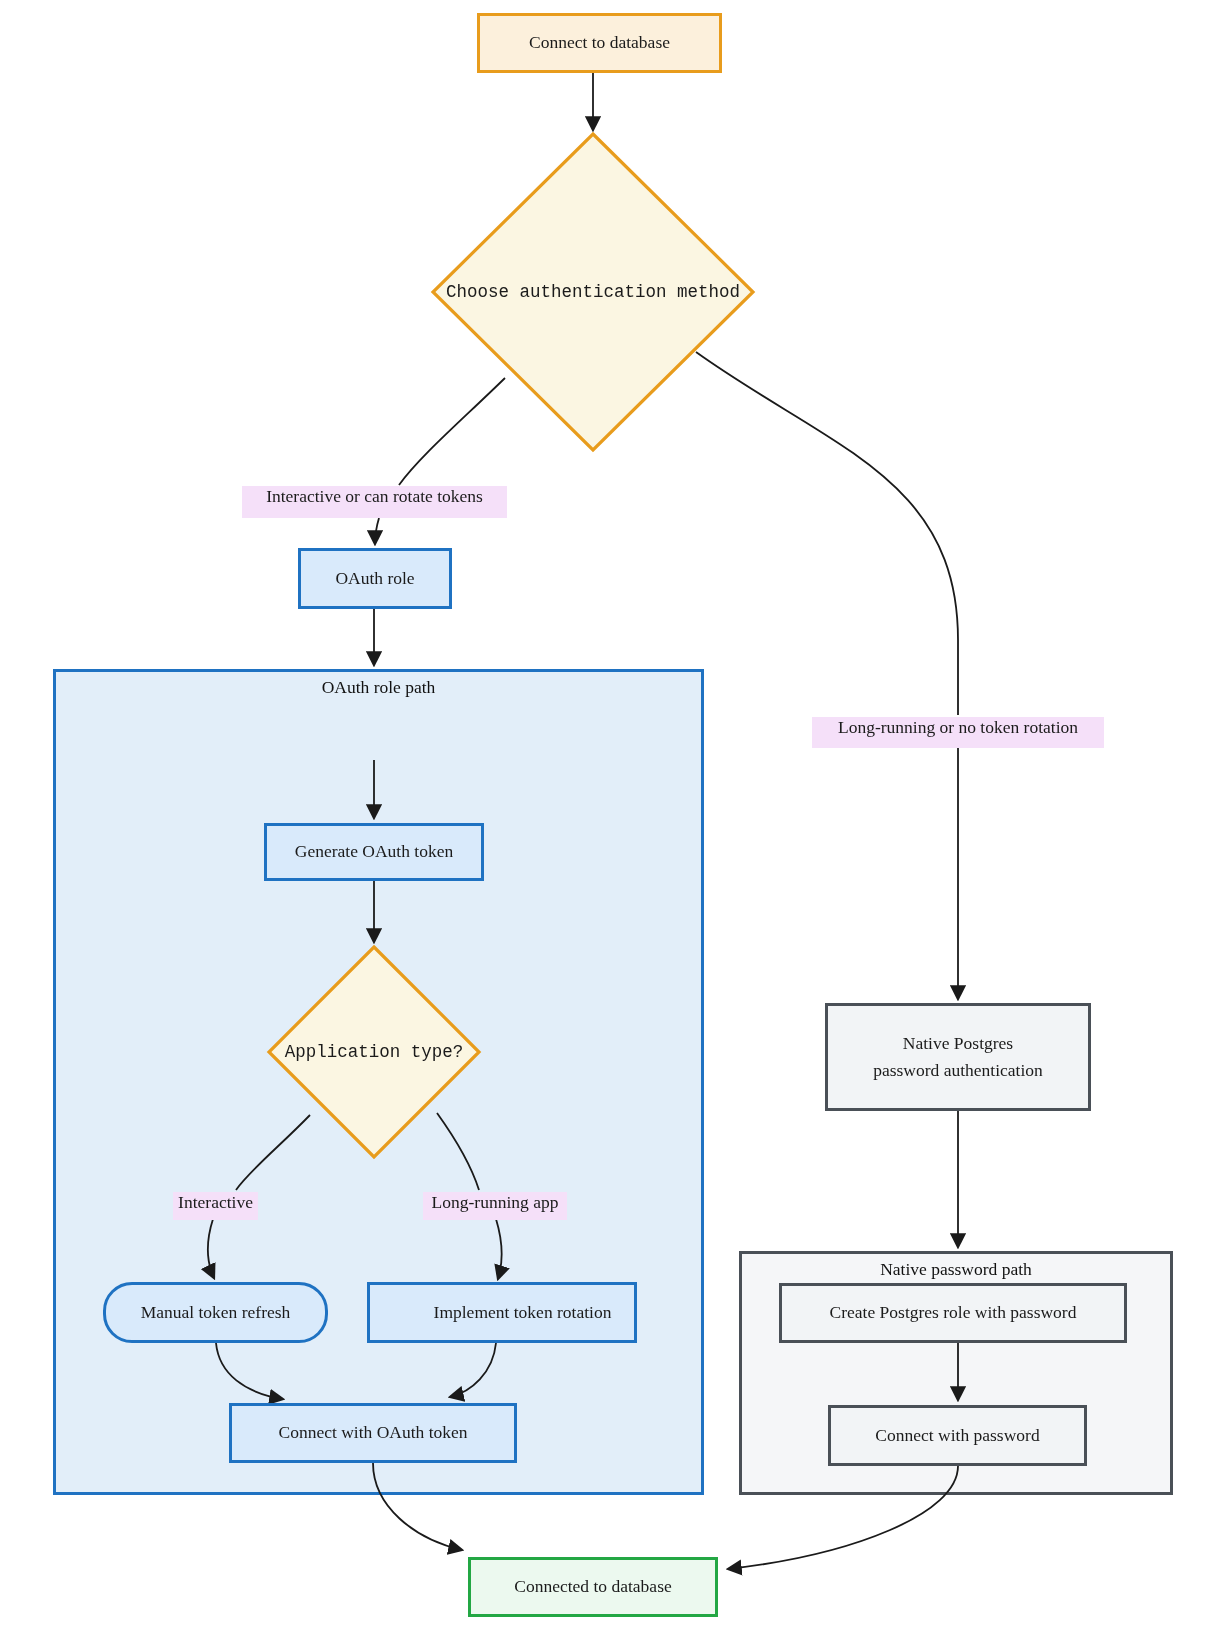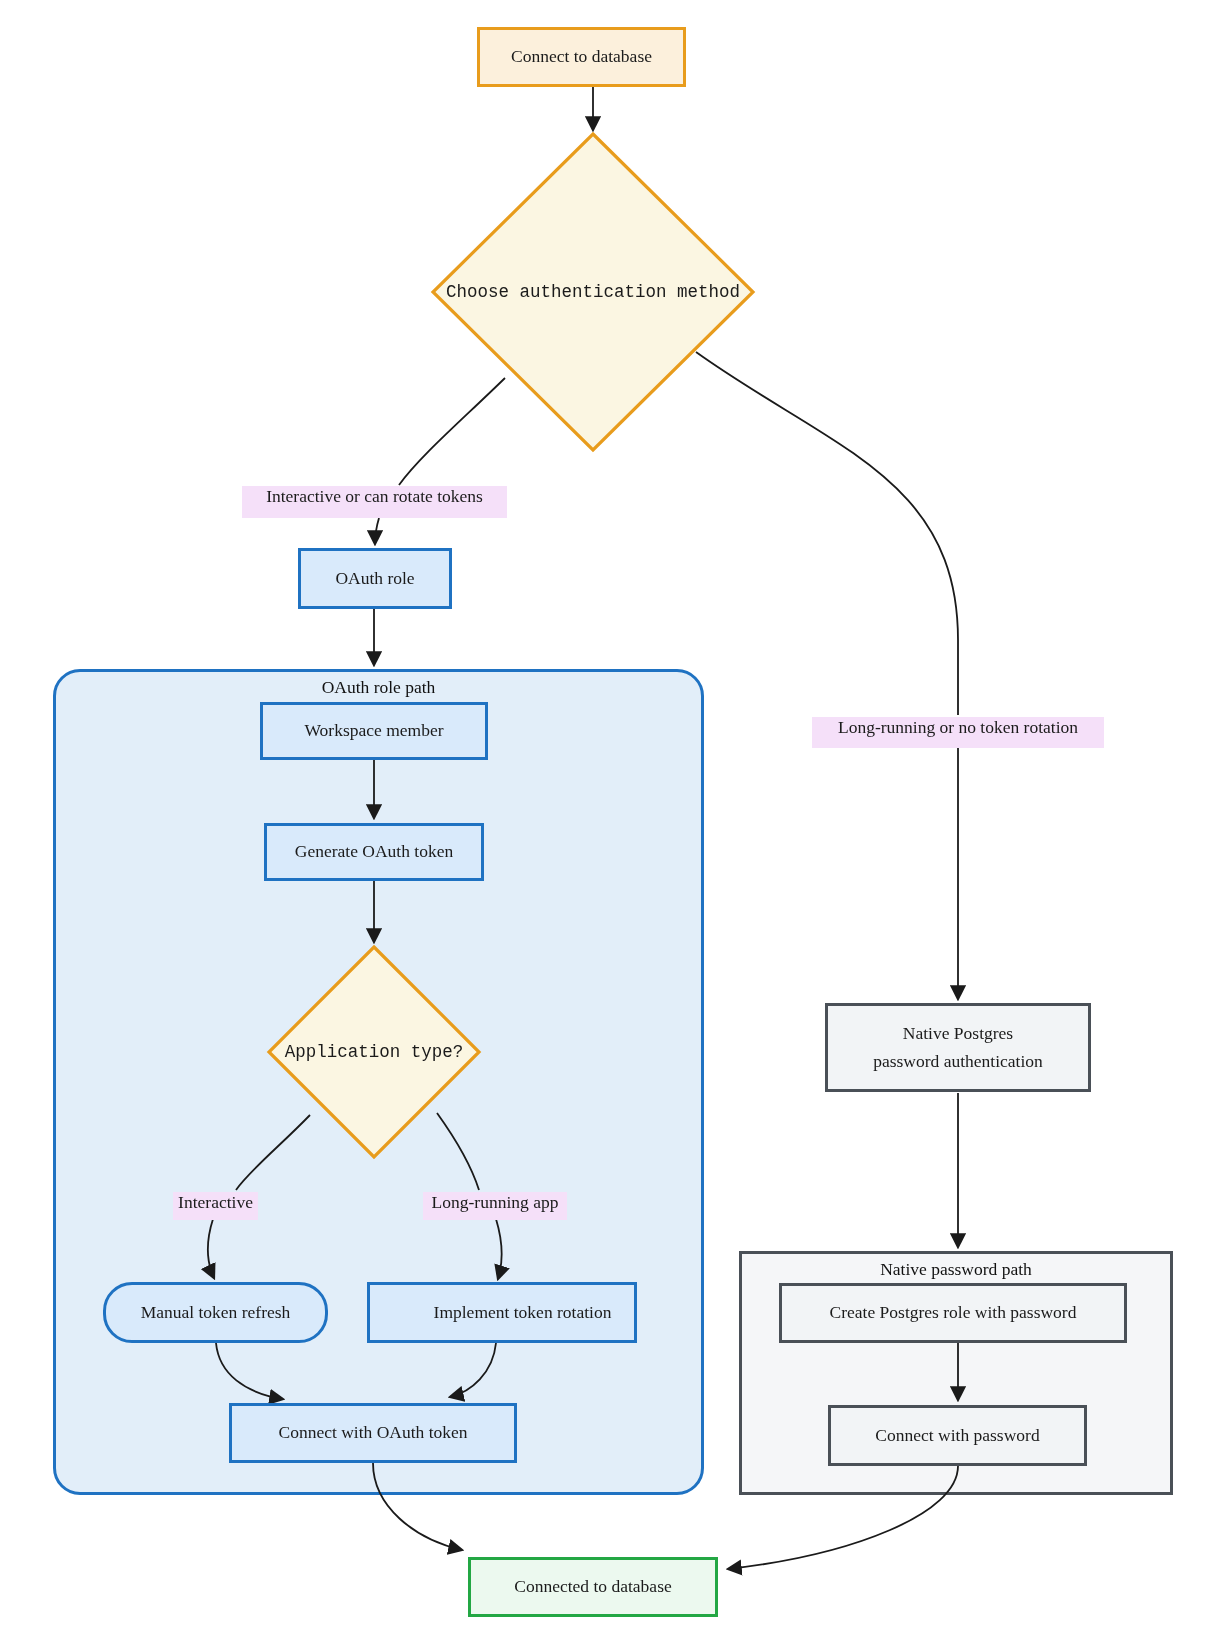--- a/index.html
+++ b/index.html
@@ -10,21 +10,21 @@
     --label-bg:#f5e0f9; --line:#1a1a1a; --text:#1b1b1b;
   }
   html,body{margin:0;padding:0;background:#ffffff;}
   #canvas{
     position:relative; width:1232px; height:1633px; background:#ffffff;
     font-family:"Liberation Serif","DejaVu Serif",serif; color:var(--text);
     overflow:hidden;
   }
   svg.edges{position:absolute;left:0;top:0;z-index:2;pointer-events:none;}
   .container{position:absolute;z-index:1;box-sizing:border-box;border:3px solid;}
-  .container.blue{border-color:var(--blue);background:var(--blue-container);border-radius:27px;}
+  .container.blue{border-color:var(--blue);background:var(--blue-container);}
   .container.gray{border-color:var(--gray);background:var(--gray-container);}
   .container-title{
     position:absolute;top:5px;left:0;right:0;text-align:center;
     font-size:17.5px;color:#111;
   }
   .node{
     position:absolute;z-index:3;box-sizing:border-box;border:3px solid;
     display:flex;align-items:center;justify-content:center;text-align:center;
     font-size:17.5px;line-height:1.55;
   }
@@ -78,35 +78,32 @@
       <path d="M496,1219 C503,1242 503,1263 498,1279" marker-end="url(#arrow)"></path>
       <path d="M216,1343 C219,1374 245,1393 283,1399" marker-end="url(#arrow)"></path>
       <path d="M496,1343 C493,1373 471,1392 450,1397" marker-end="url(#arrow)"></path>
       <path d="M373,1463 C373,1506 414,1539 462,1550" marker-end="url(#arrow)"></path>
       <path d="M958,1093 L958,1247" marker-end="url(#arrow)"></path>
       <path d="M958,1343 L958,1400" marker-end="url(#arrow)"></path>
       <path d="M958,1466 C958,1514 852,1555 728,1569" marker-end="url(#arrow)"></path>
     </g>
   </svg>
 
-  <div class="node orange" style="left:477px;top:27px;width:209px;height:60px;">
+  <div class="node orange" style="left:477px;top:13px;width:245px;height:60px;">
     <span>Connect to database</span>
   </div>
 
   <div class="diamond-label" style="left:443px;top:272px;width:300px;height:40px;">
     <span>Choose authentication method</span>
   </div>
 
   <div class="node blue" style="left:298px;top:548px;width:154px;height:61px;">
     <span>OAuth role</span>
   </div>
 
-  <div class="node blue" style="left:260px;top:702px;width:228px;height:58px;">
-    <span>Workspace member</span>
-  </div>
 
   <div class="node blue" style="left:264px;top:823px;width:220px;height:58px;">
     <span>Generate OAuth token</span>
   </div>
 
   <div class="diamond-label" style="left:274px;top:1032px;width:200px;height:40px;">
     <span>Application type?</span>
   </div>
 
   <div class="node blue" style="left:103px;top:1282px;width:225px;height:61px;border-radius:29px;">
@@ -114,21 +111,21 @@
   </div>
 
   <div class="node blue" style="left:367px;top:1282px;width:270px;height:61px;padding-left:41px;">
     <span>Implement token rotation</span>
   </div>
 
   <div class="node blue" style="left:229px;top:1403px;width:288px;height:60px;">
     <span>Connect with OAuth token</span>
   </div>
 
-  <div class="node gray" style="left:825px;top:1003px;width:266px;height:89px;">
+  <div class="node gray" style="left:825px;top:1003px;width:266px;height:108px;">
     <span>
       <span>Native Postgres</span><br>
       <span>password authentication</span>
     </span>
   </div>
 
   <div class="node gray" style="left:779px;top:1283px;width:348px;height:60px;">
     <span>Create Postgres role with password</span>
   </div>
 

